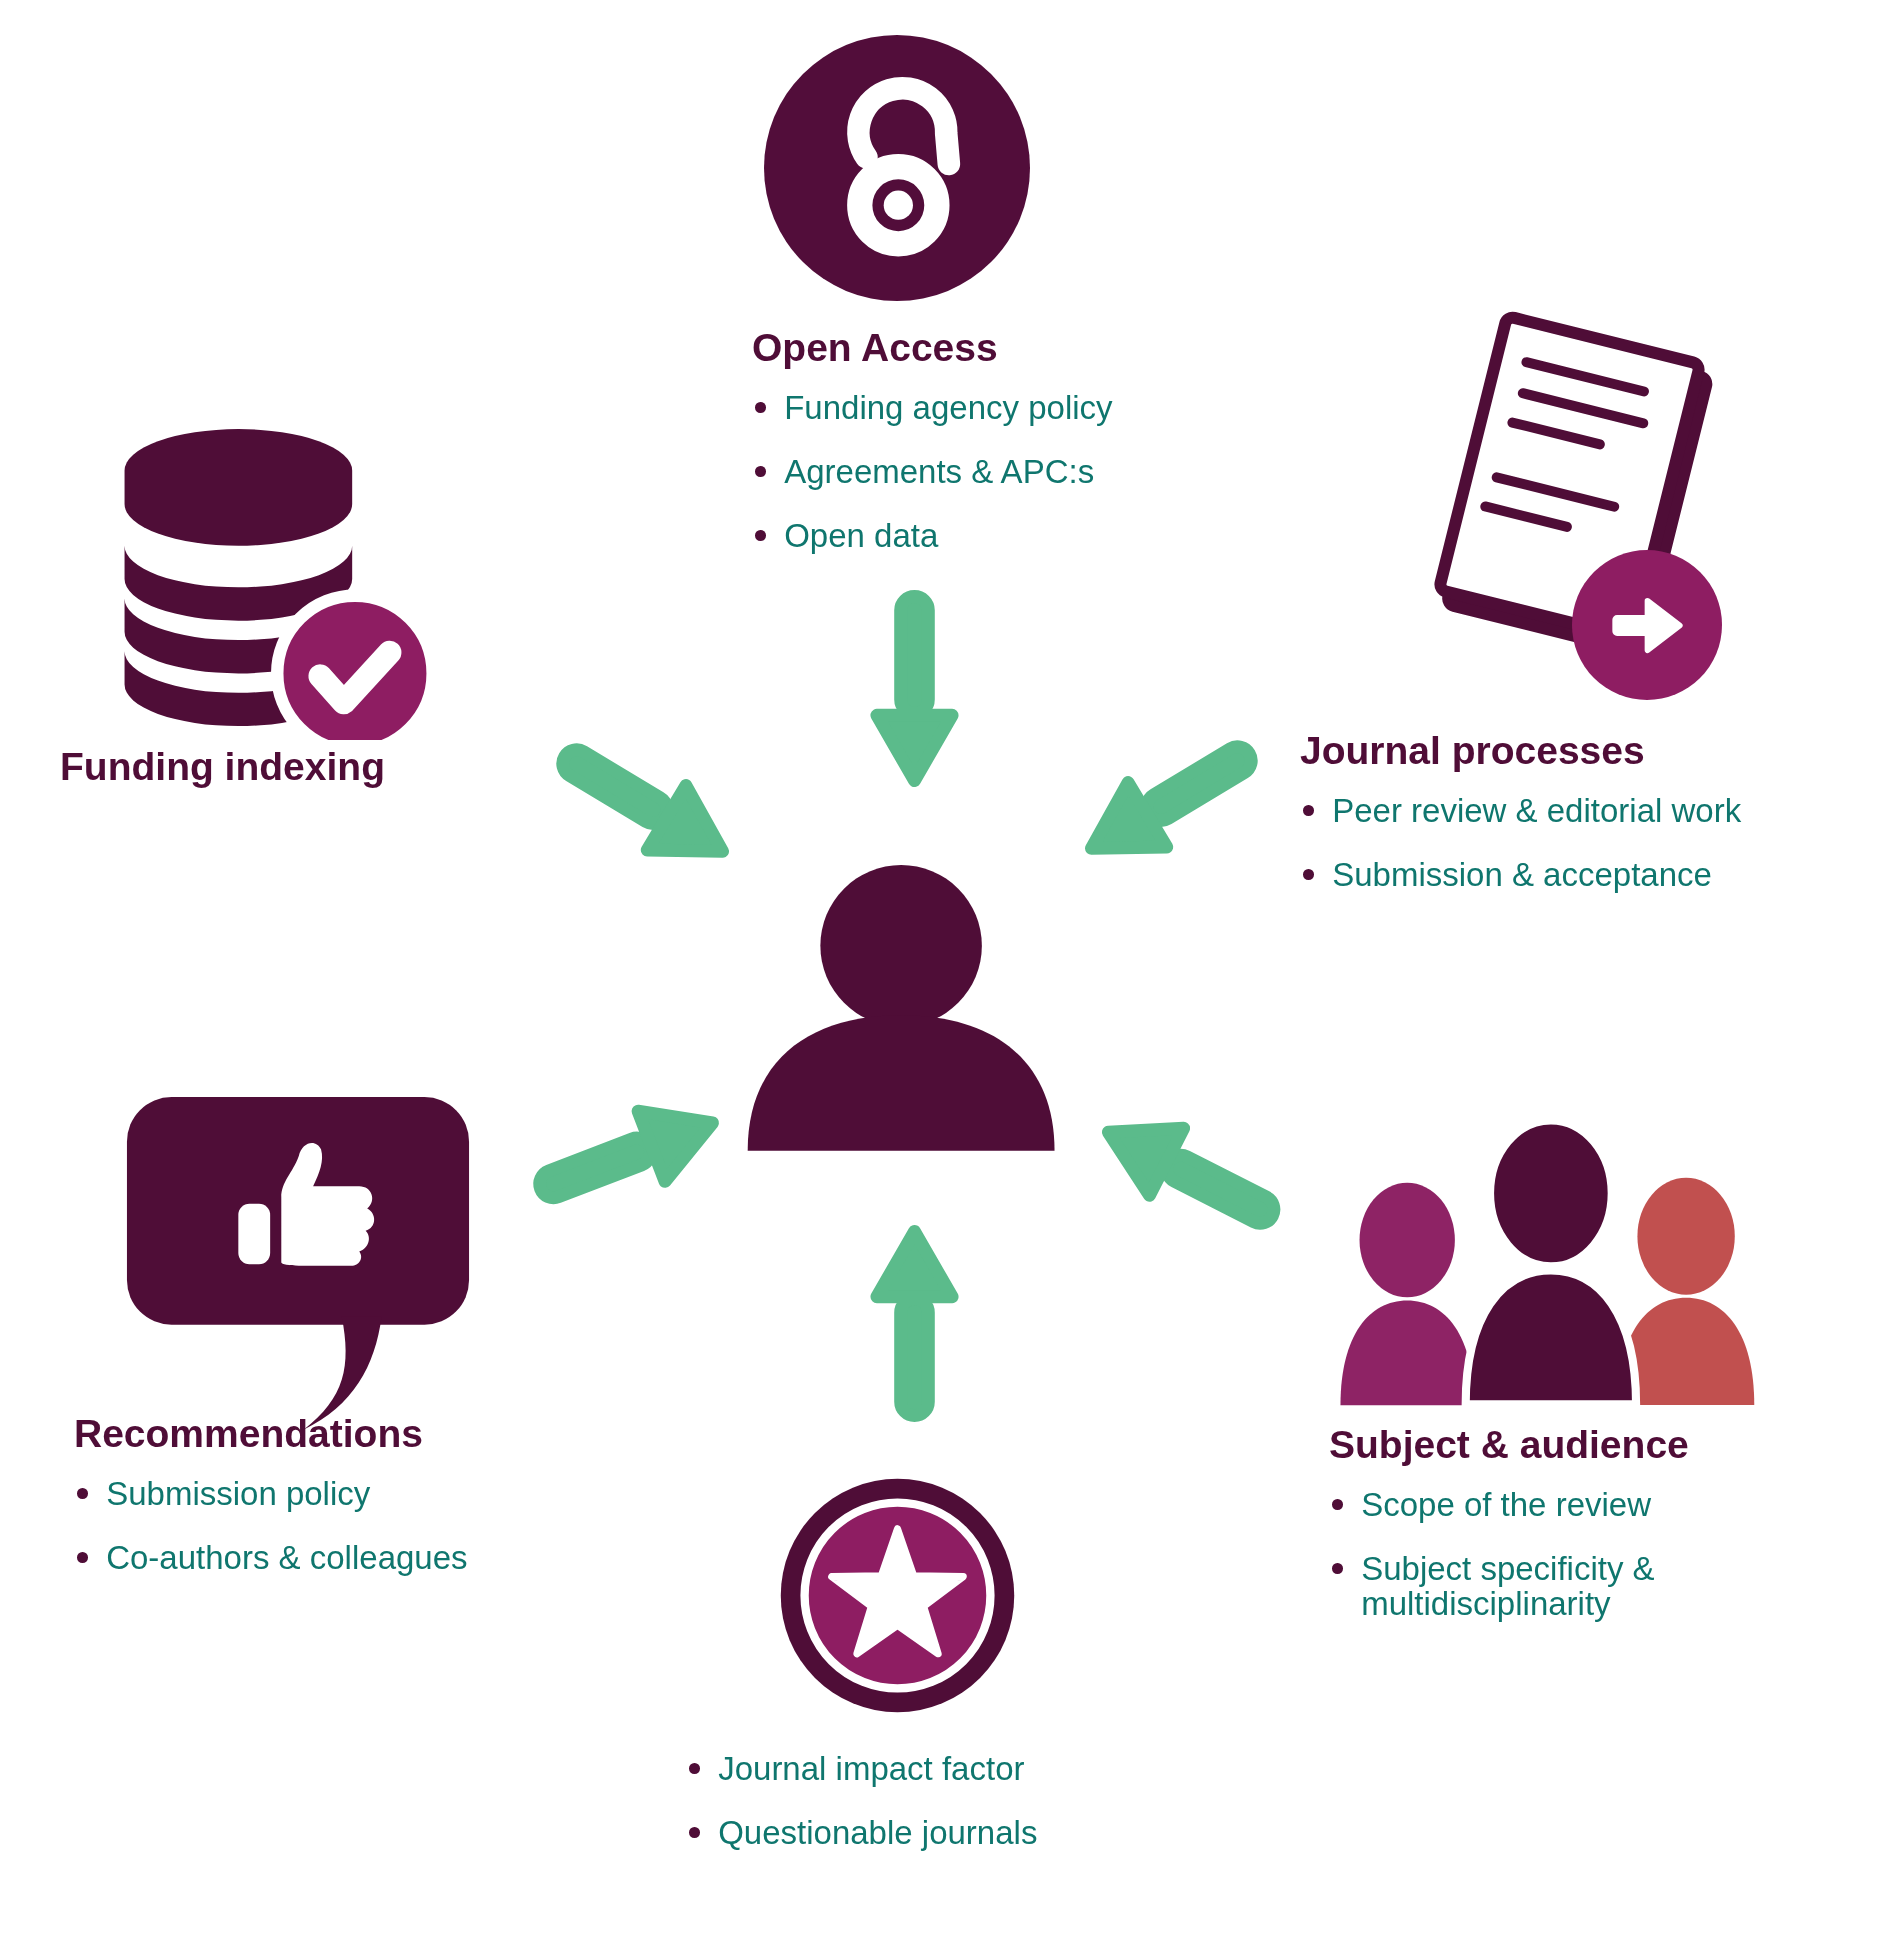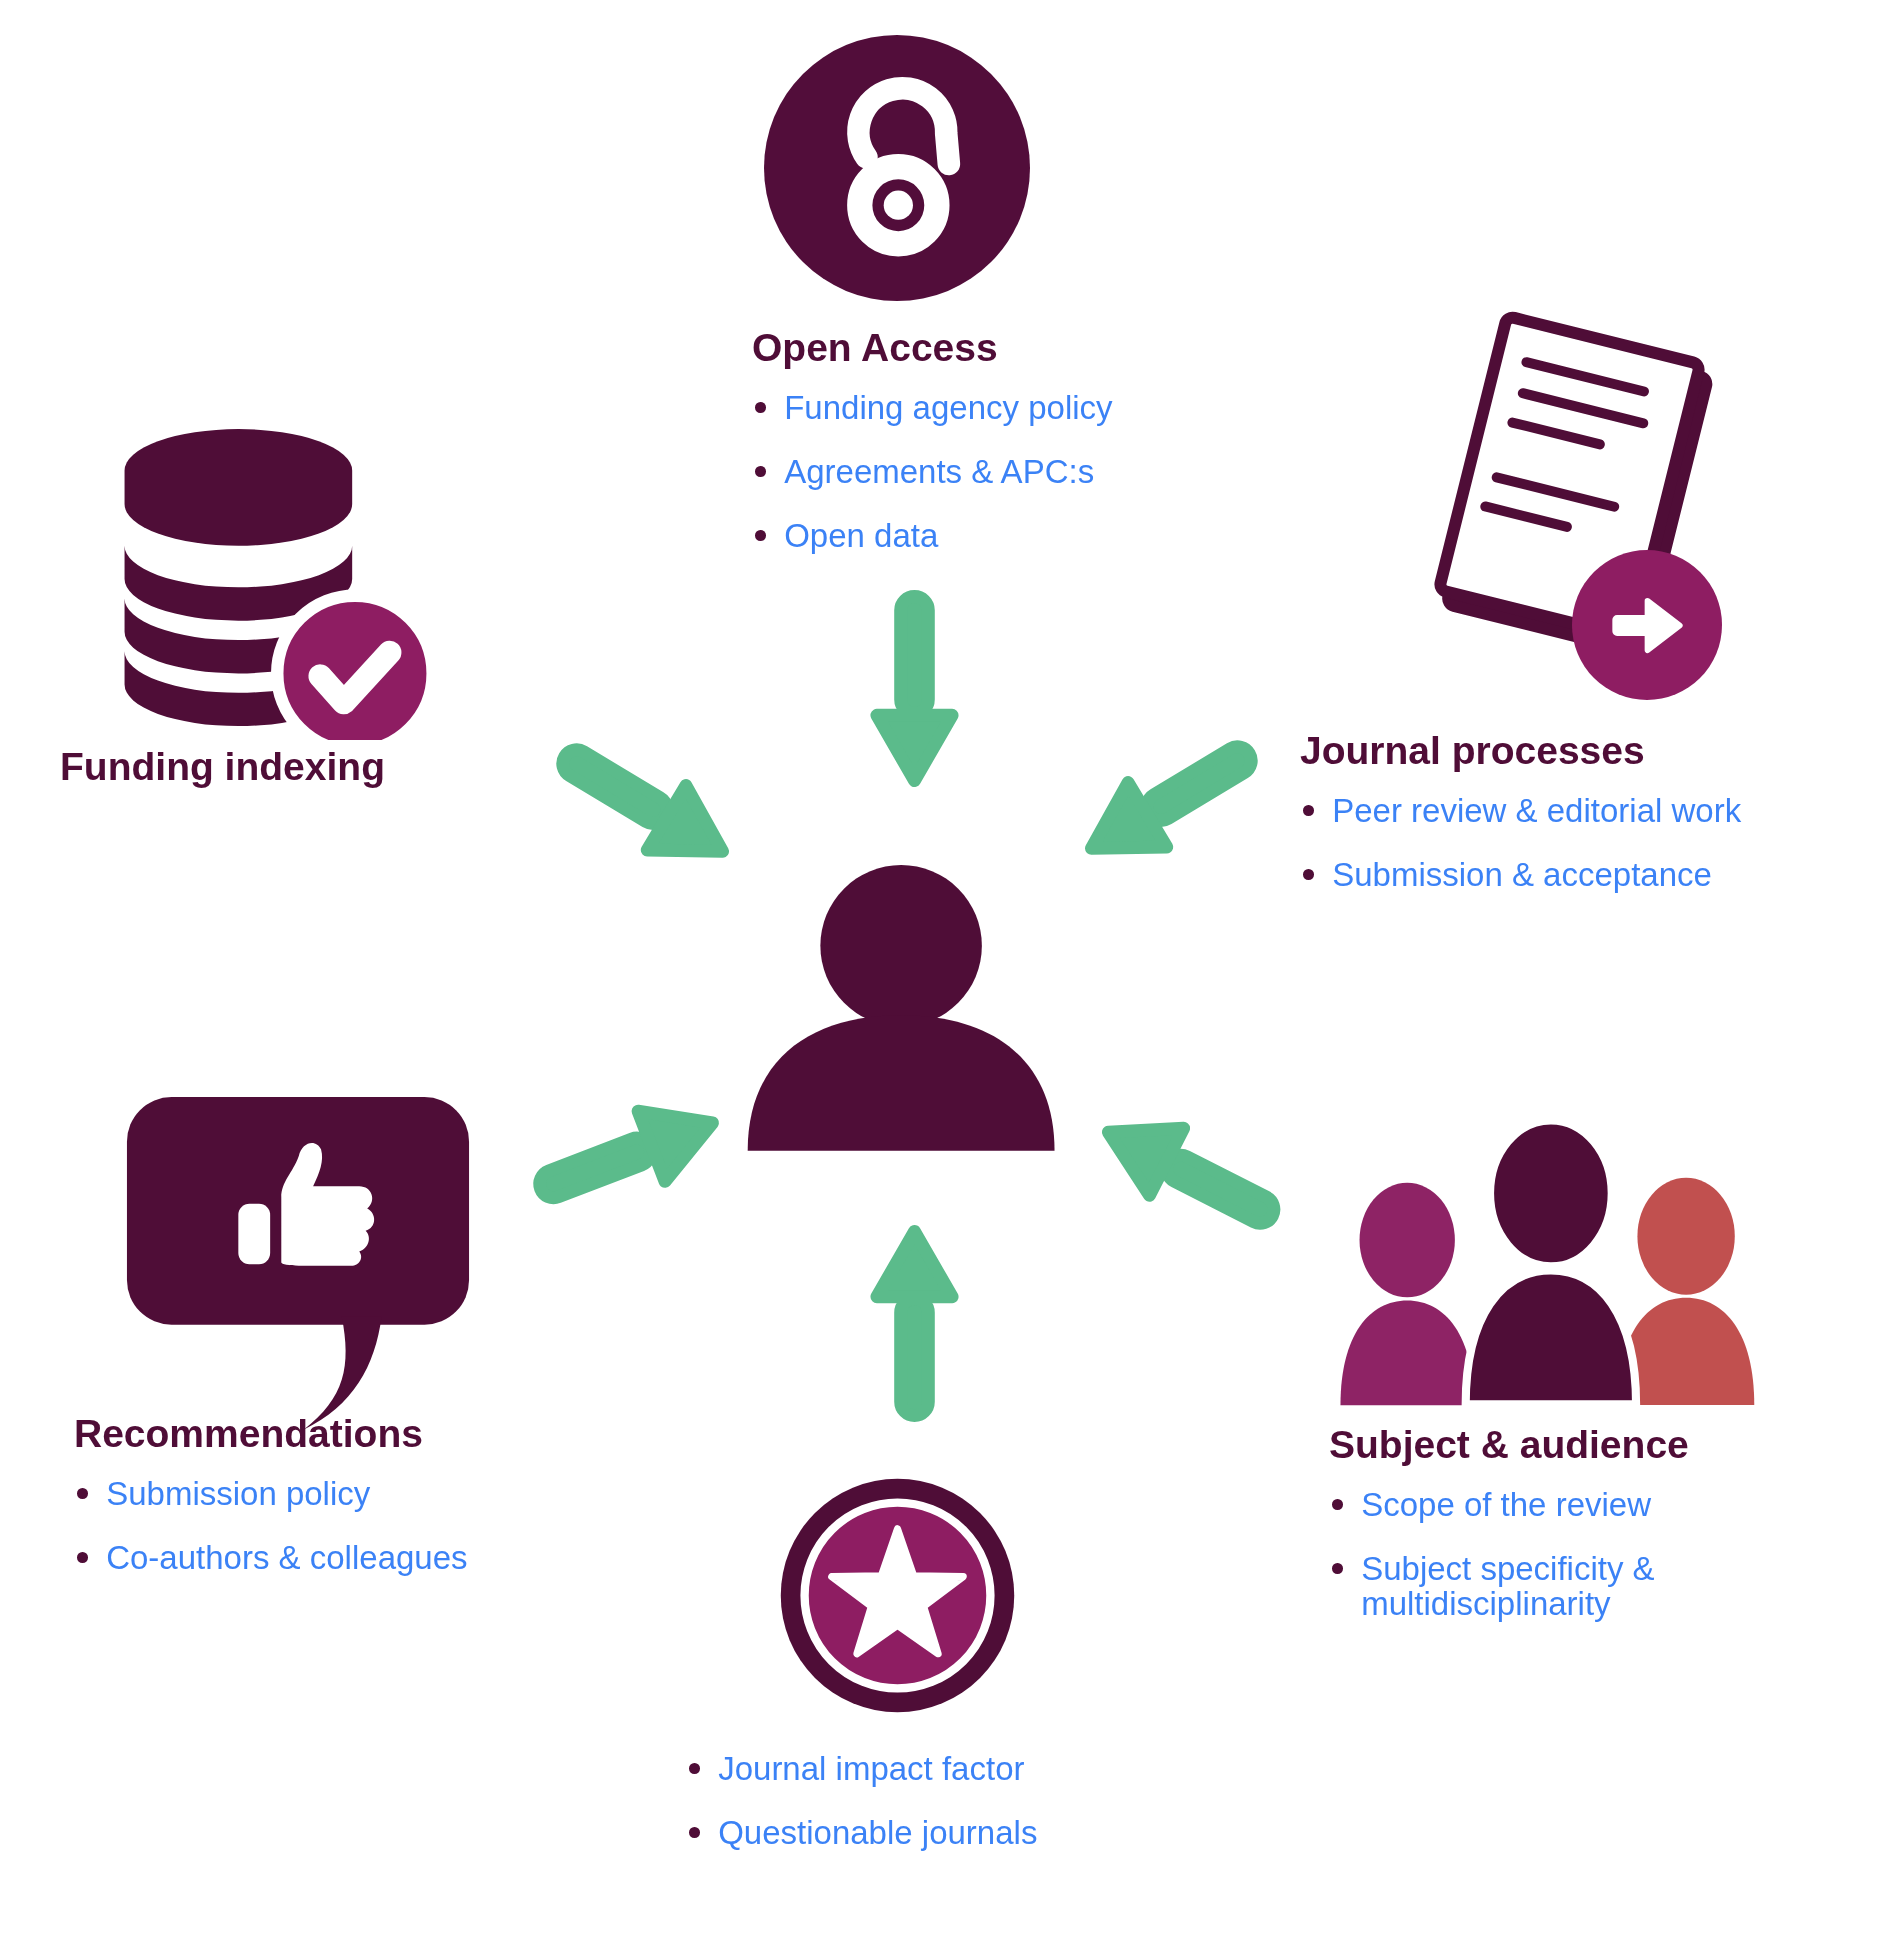--- a/index.html
+++ b/index.html
@@ -5,21 +5,21 @@
   html,body{margin:0;padding:0;background:#fff;}
   .canvas{
     position:relative;width:1898px;height:1955px;background:#fff;overflow:hidden;
     font-family:"Liberation Sans",sans-serif;color:#4f0d37;
   }
   .abs{position:absolute;}
   
   .node-label{position:absolute;}
   .node-title{font-size:39px;font-weight:700;line-height:1.08;margin:0 0 22px 0;color:#4f0d37;}
   ul.bullets{list-style:none;margin:0;padding:0;}
-  ul.bullets li{display:flex;align-items:flex-start;margin:0 0 29px 0;font-size:33px;line-height:1.06;color:#3b82f6;}
+  ul.bullets li{display:flex;align-items:flex-start;margin:0 0 29px 0;font-size:33px;line-height:1.06;color:#0f766e;}
   .dot{flex:none;width:10.7px;height:10.7px;border-radius:50%;background:#4f0d37;margin:11px 18.3px 0 3.2px;}
   
   .arrow{position:absolute;width:207px;height:99px;}
   
   .doc{
     position:absolute;left:1464px;top:330px;width:187px;height:270px;background:#fff;
     border:12px solid #4f0d37;border-radius:13.5px;transform:rotate(14deg);
     box-shadow:11px 12px 0 0 #4f0d37;
   }
   .doc .line{position:absolute;height:9.5px;border-radius:4.8px;background:#4f0d37;}

